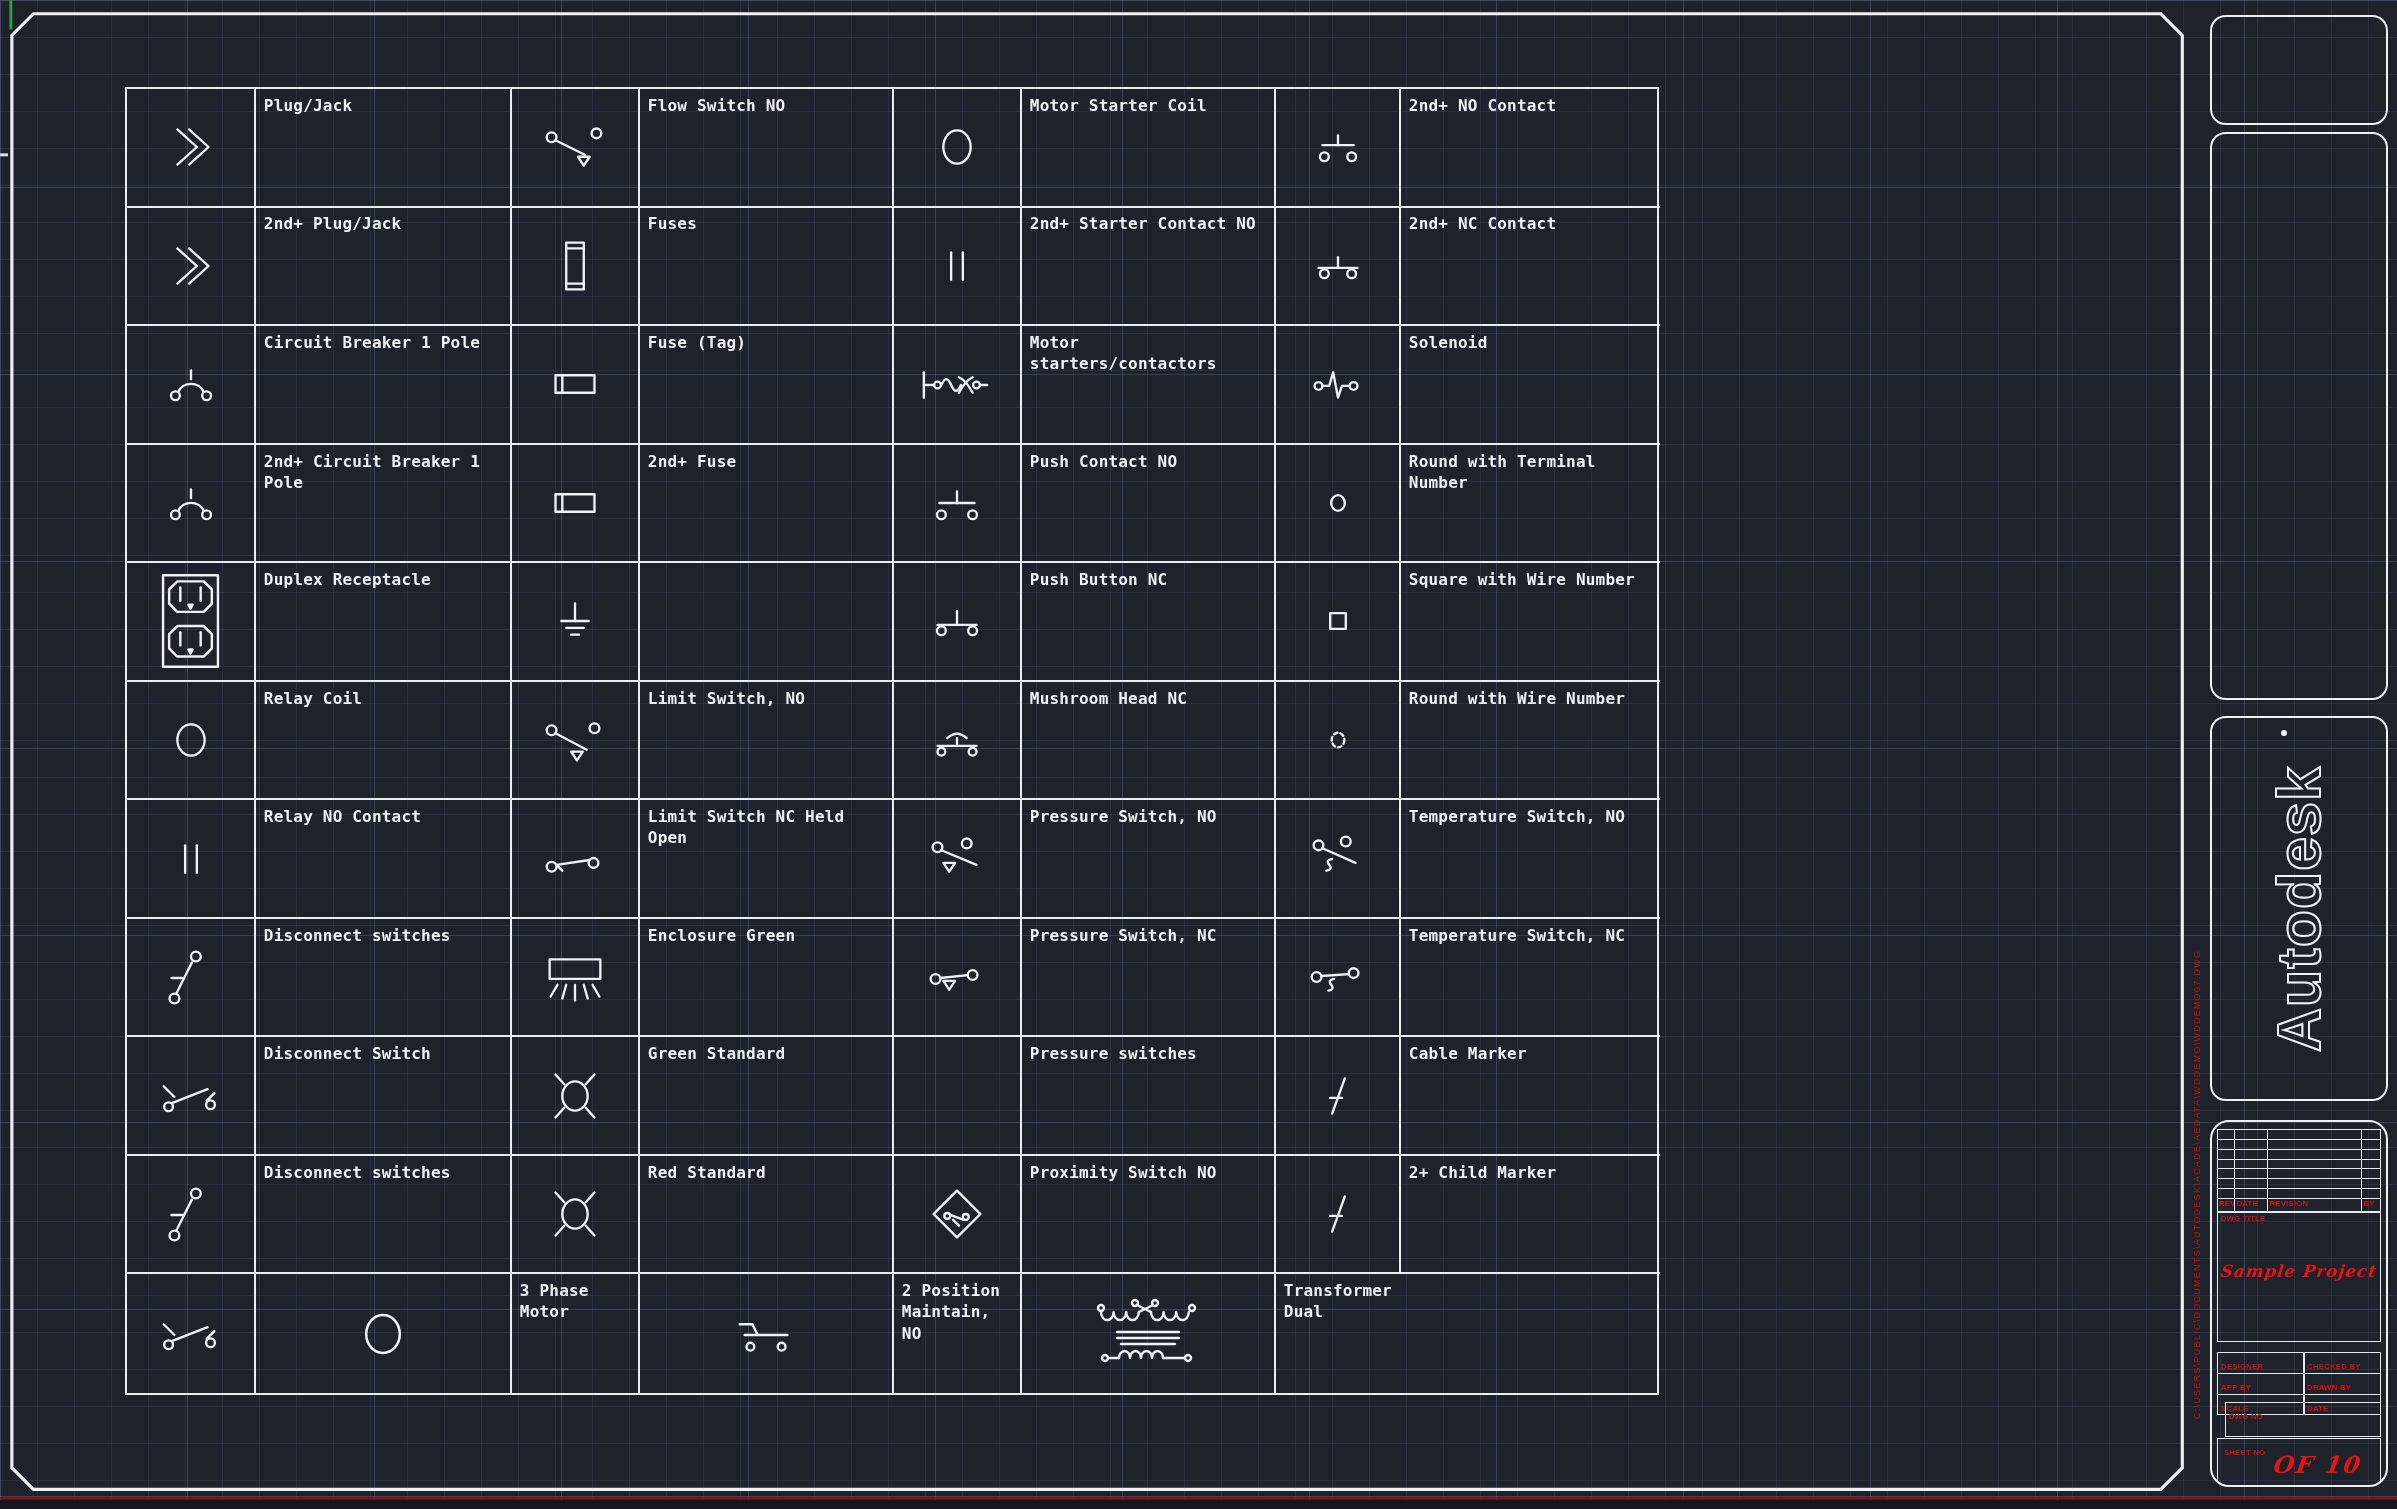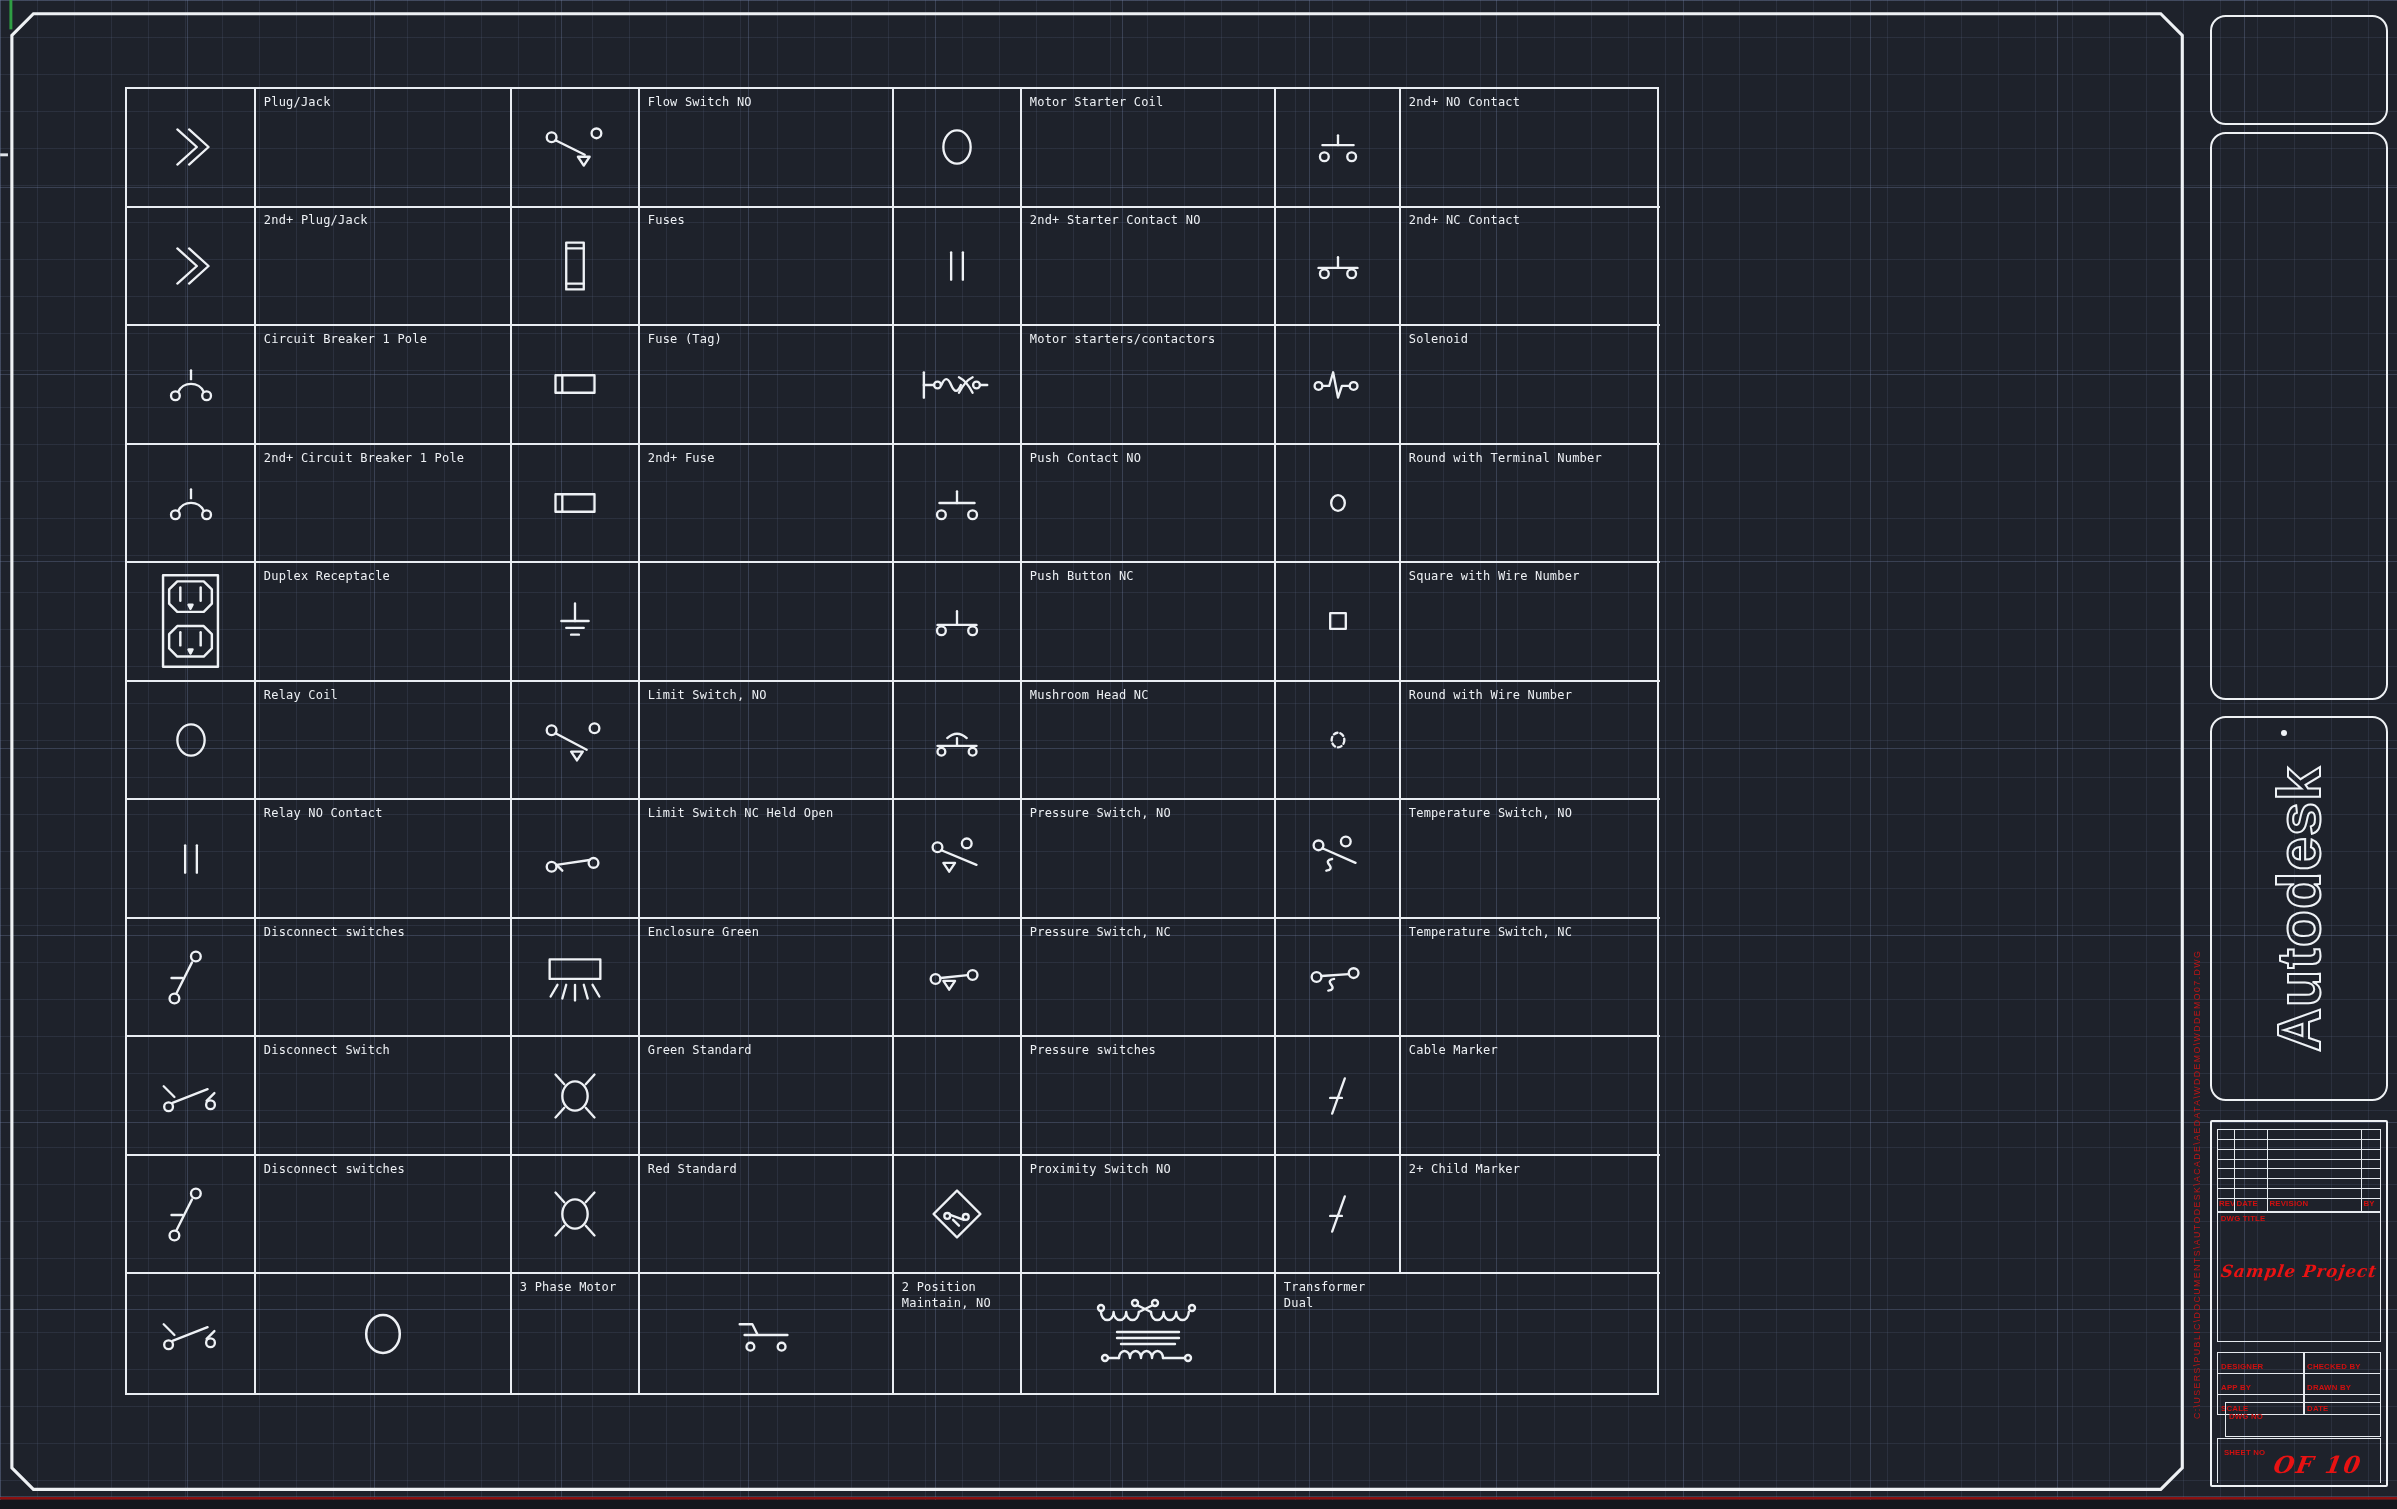--- a/index.html
+++ b/index.html
@@ -20,28 +20,28 @@
     position:absolute;left:125px;top:87px;width:1534px;height:1308px;
     display:grid;
     grid-template-columns:129px 256px 128px 254px 128px 254px 125px 259px;
     grid-template-rows:repeat(11,1fr);
     border:2.5px solid #e9edf2;box-sizing:border-box;
   }
   .cell{border-right:2px solid #e9edf2;border-bottom:2px solid #e9edf2;box-sizing:border-box;overflow:hidden;}
   .cell.lastcol{border-right:none;}
   .cell.lastrow{border-bottom:none;}
   .symcell{display:flex;align-items:center;justify-content:center;}
-  .labcell{padding:5.9px 7.8px;color:#eef1f5;font-size:12px;line-height:1.32;letter-spacing:0.2px;}
+  .labcell{padding:5.9px 7.8px;color:#eef1f5;font-size:16px;line-height:1.32;letter-spacing:0.2px;font-weight:bold;}
   .symcell svg{stroke:#eef1f5;fill:none;stroke-width:2.4;stroke-linecap:round;stroke-linejoin:round;}
   
   .panel{position:absolute;left:2210px;width:178px;border:2.9px solid #eef1f4;border-radius:15.7px;box-sizing:border-box;background:transparent;}
   #panel-top{top:14.7px;height:110px;}
   #panel-tall{top:132px;height:568px;}
   #panel-logo{top:716px;height:385px;}
-  #panel-title{top:1120px;height:367px;border-radius:2px;}
+  #panel-title{top:1120px;height:367px;border-radius:19px;}
   
   #logo-text{
     position:absolute;left:50%;top:50%;transform:translate(-50%,-50%) rotate(-90deg);
     white-space:nowrap;font-family:"Liberation Sans", sans-serif;font-weight:bold;
     font-size:61px;letter-spacing:1px;color:#eef2f6;
   }
   @supports ((-webkit-text-stroke: 2px #fff)) {
     #logo-text{color:transparent;-webkit-text-stroke:2px #eef2f6;}
   }
   #logo-dot{position:absolute;left:69px;top:11.8px;width:5.9px;height:5.9px;border-radius:50%;background:#eef2f6;}

